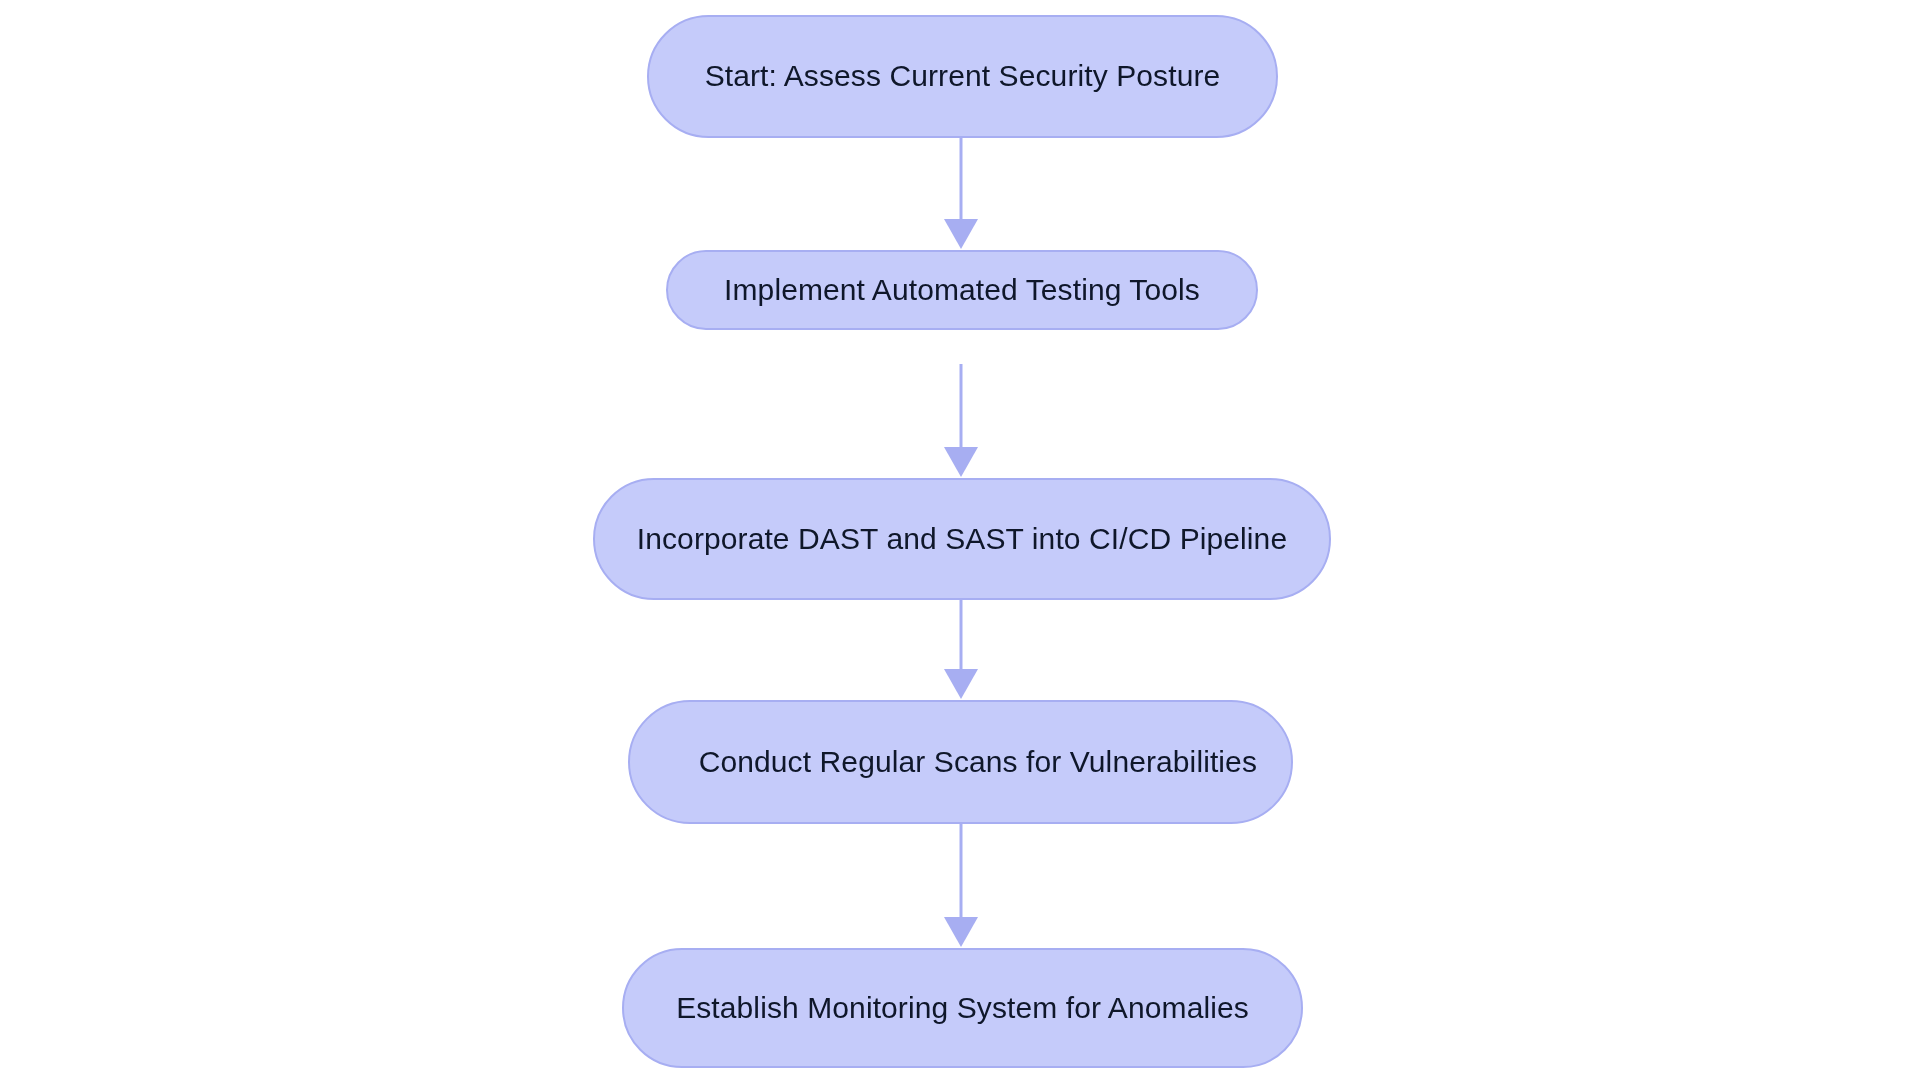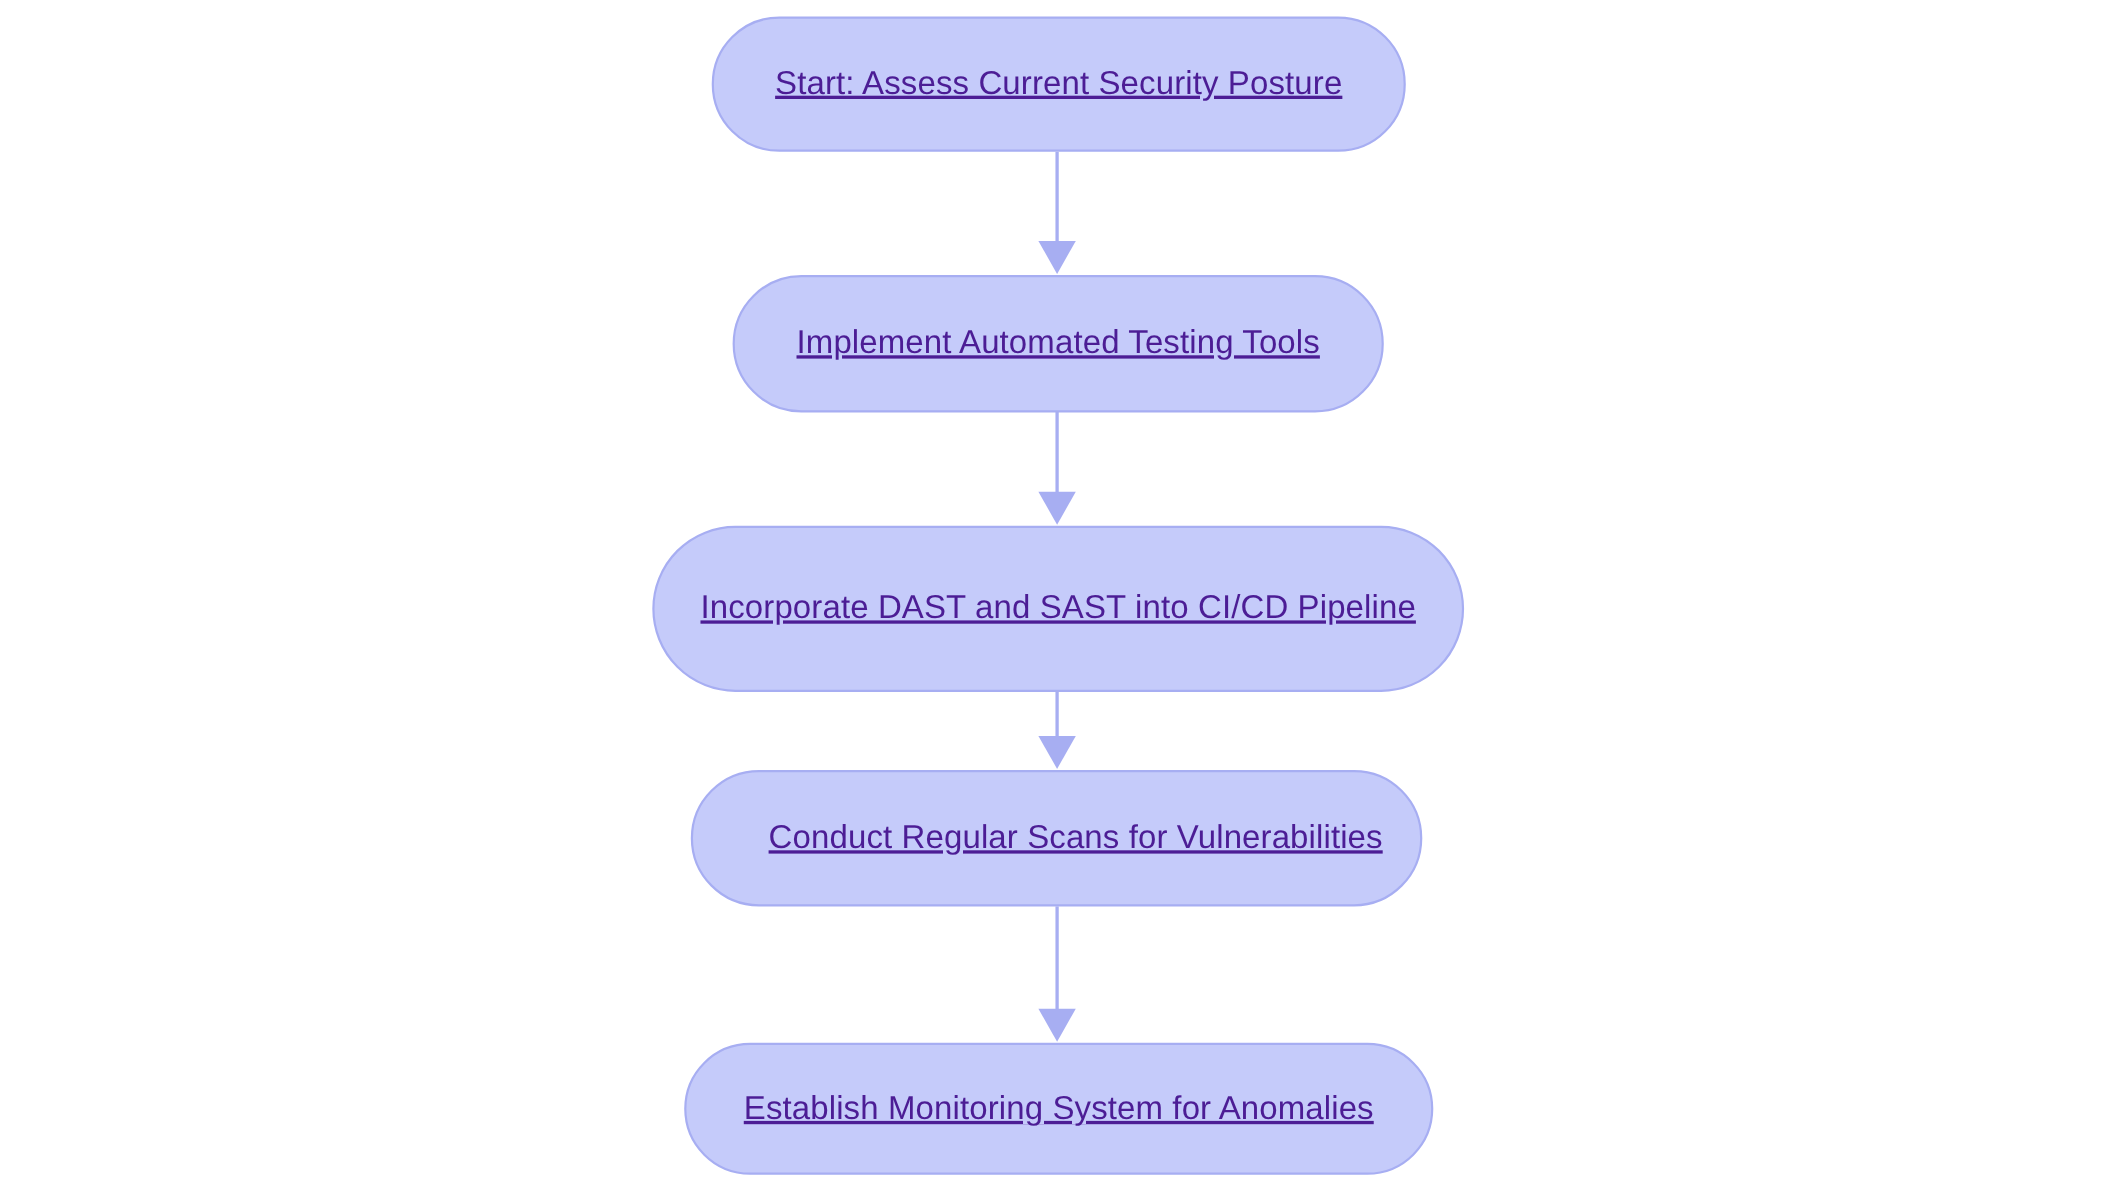--- a/index.html
+++ b/index.html
@@ -37,28 +37,27 @@
     font-size: 30px;
     font-weight: 400;
     letter-spacing: 0.1px;
     line-height: 1.15;
     padding: 0 34px;
     white-space: nowrap;
   }
 
   .node-label {
     display: block;
-    color: #4c1d95;
-    text-decoration: underline;
+    color: #0f172a;
   }
 
   
   #node-1 { left: 647px; top: 15px;  width: 631px; height: 123px; }
-  #node-2 { left: 666px; top: 250px; width: 592px; height: 125px; }
-  #node-3 { left: 593px; top: 478px; width: 738px; height: 151px; }
+  #node-2 { left: 666px; top: 250px; width: 592px; height: 80px; }
+  #node-3 { left: 593px; top: 478px; width: 738px; height: 122px; }
   #node-4 { left: 628px; top: 700px; width: 665px; height: 124px; justify-content: flex-end; }
   #node-5 { left: 622px; top: 948px; width: 681px; height: 120px; }
 
   
   .flow-connector {
     position: absolute;
     left: 0;
     top: 0;
     width: 1920px;
     height: 1083px;

